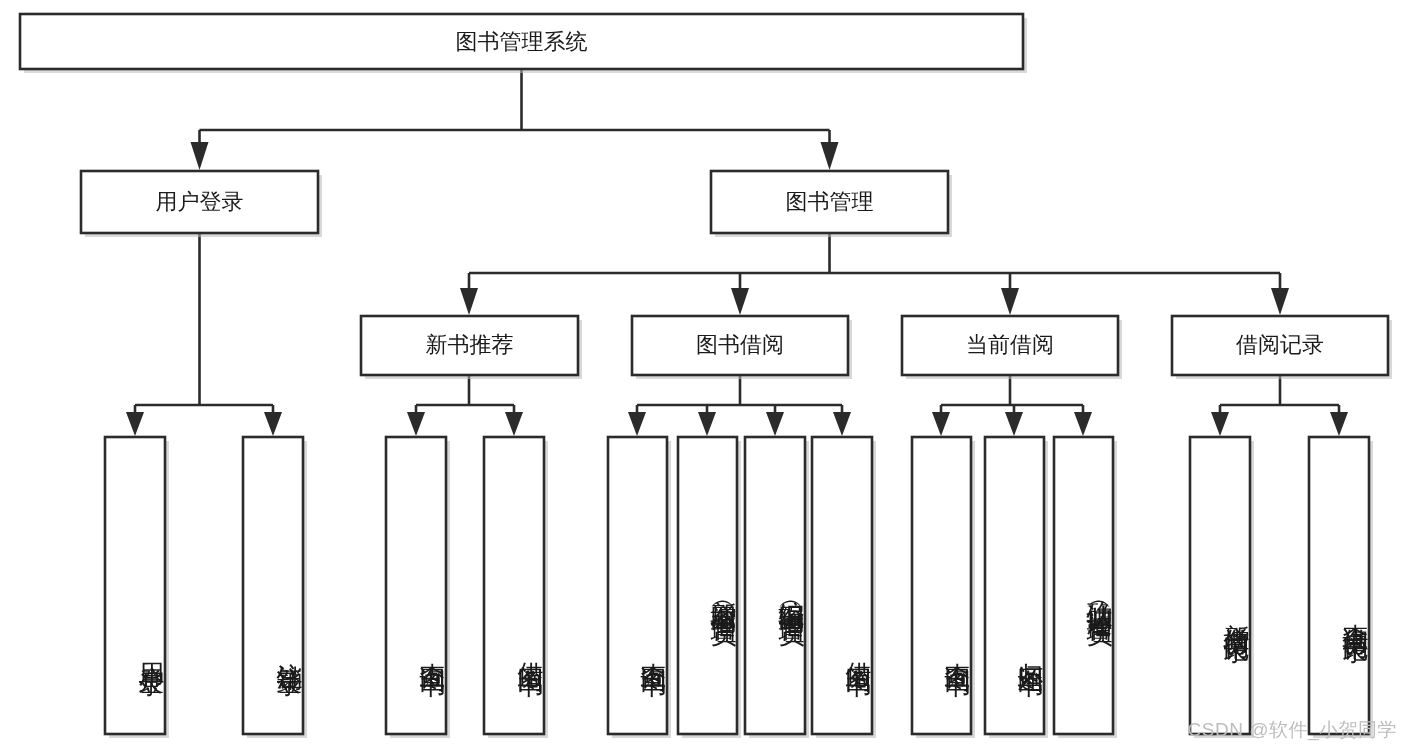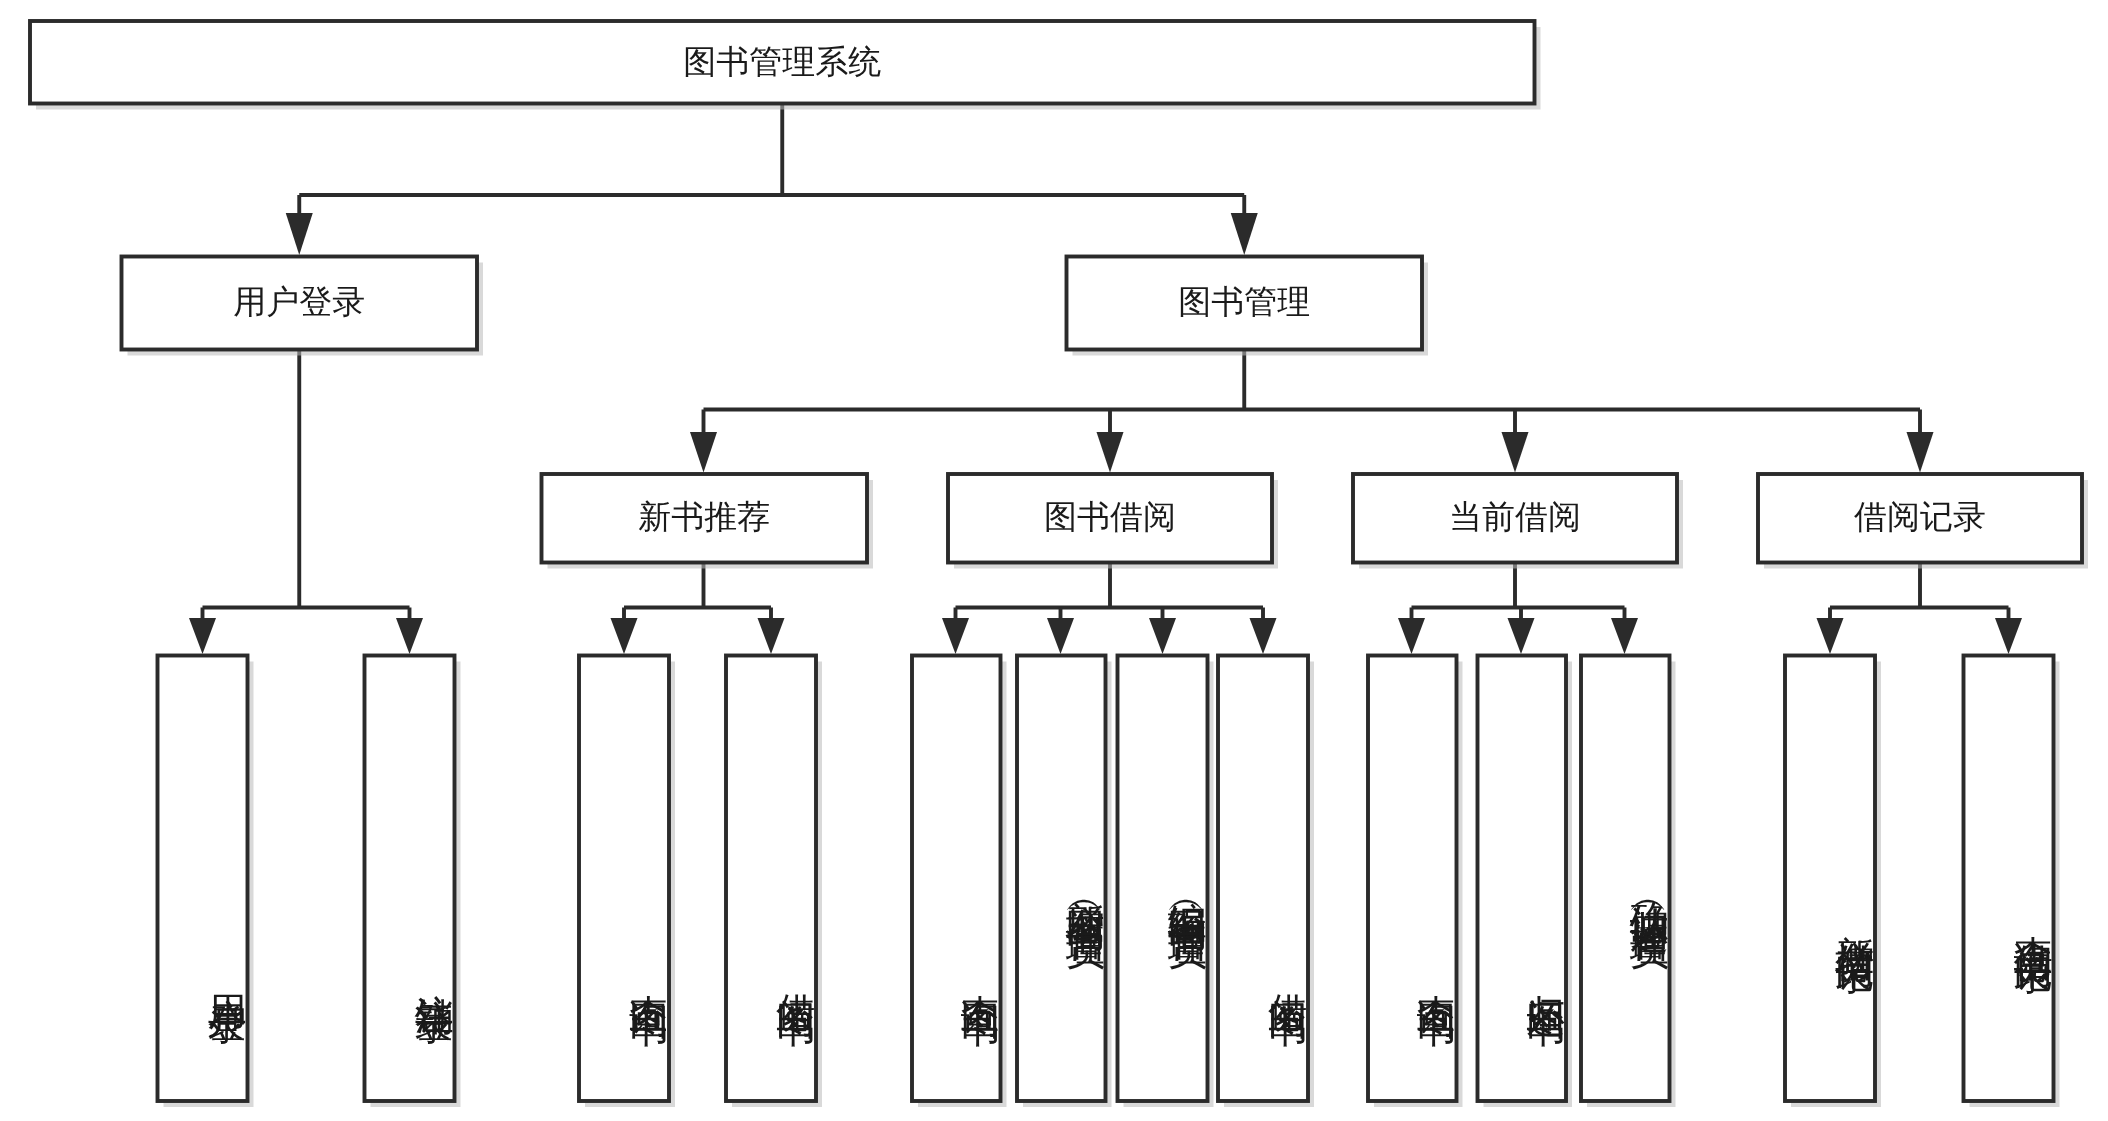--- a/index.html
+++ b/index.html
@@ -249,14 +249,15 @@
   <div class="leaf-label-wrap" style="left:608px; top:437px; width:59px; height:297px; padding-top:62px;">查询图书</div>
   <div class="leaf-label-wrap" style="left:678px; top:437px; width:59px; height:297px; padding-top:8px;">新增图书（管理员）</div>
   <div class="leaf-label-wrap" style="left:745px; top:437px; width:60px; height:297px; padding-top:8px;">编辑图书（管理员）</div>
   <div class="leaf-label-wrap" style="left:812px; top:437px; width:60px; height:297px; padding-top:62px;">借阅图书</div>
   <div class="leaf-label-wrap" style="left:912px; top:437px; width:59px; height:297px; padding-top:62px;">查询图书</div>
   <div class="leaf-label-wrap" style="left:985px; top:437px; width:59px; height:297px; padding-top:62px;">归还图书</div>
   <div class="leaf-label-wrap" style="left:1054px; top:437px; width:59px; height:297px; padding-top:8px;">确认归还（管理员）</div>
   <div class="leaf-label-wrap" style="left:1190px; top:437px; width:60px; height:297px; padding-top:26px;">新增借阅记录</div>
   <div class="leaf-label-wrap" style="left:1309px; top:437px; width:60px; height:297px; padding-top:26px;">查询借阅记录</div>
 
+  <div class="watermark">CSDN @软件_小贺同学</div>
 
 </div>
 
 </body></html>

